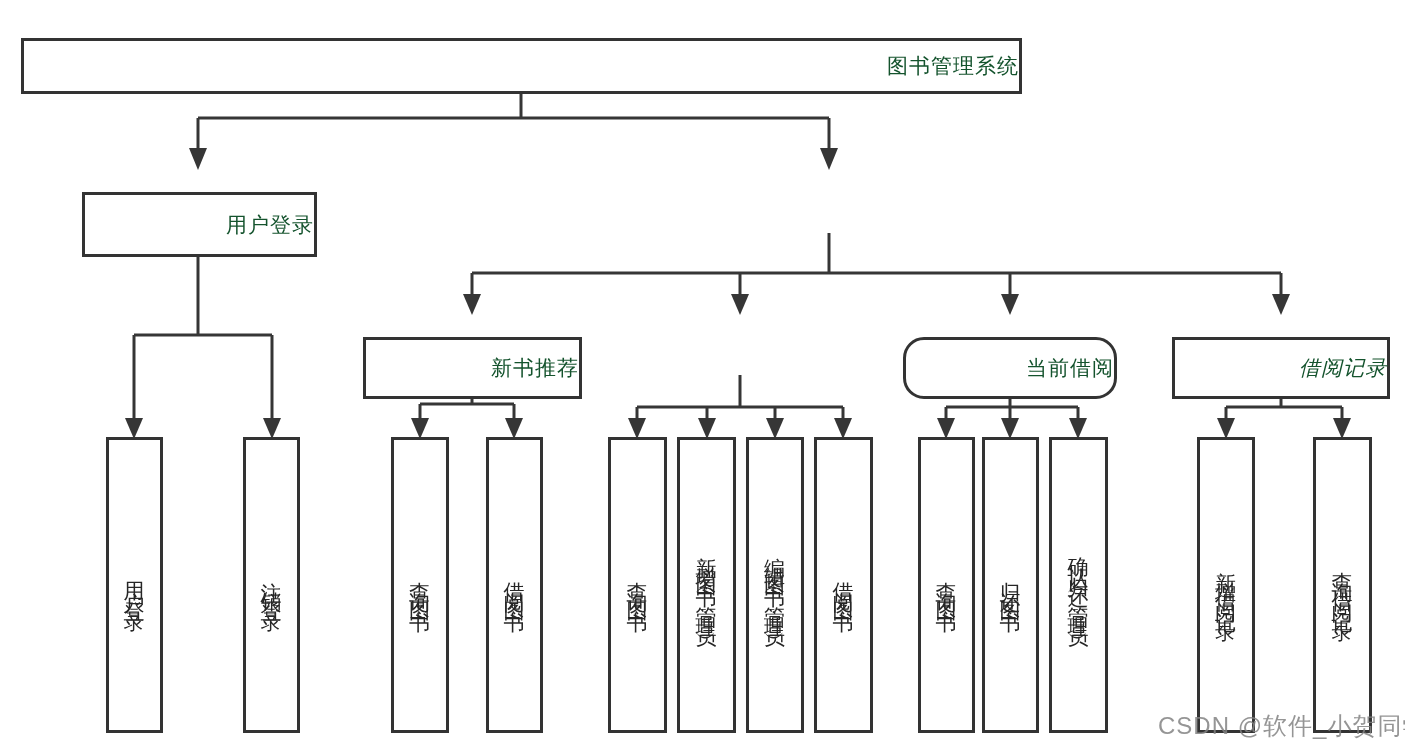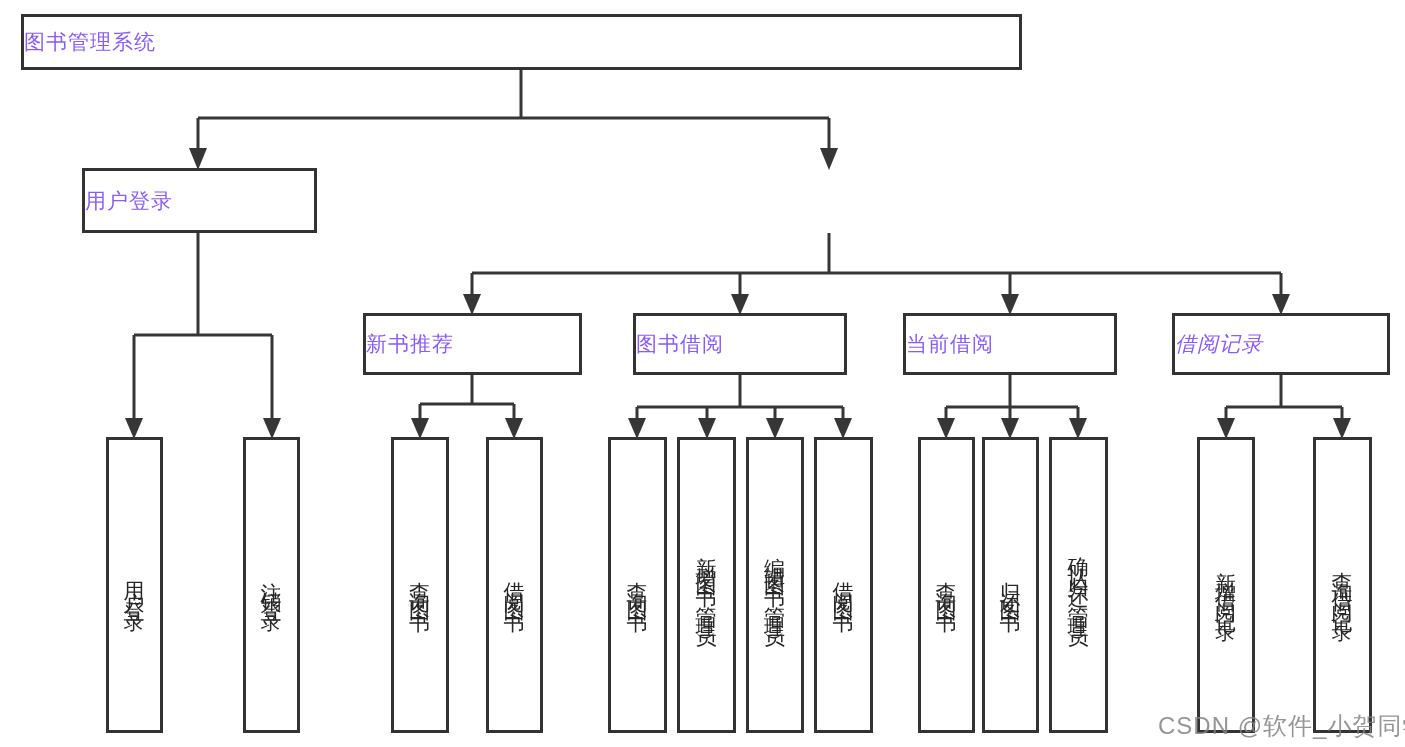--- a/index.html
+++ b/index.html
@@ -20,24 +20,25 @@
     width:1405px; height:747px;
     pointer-events:none;
   }
   .hbox {
     position:absolute;
     box-sizing:border-box;
     border:3px solid #333333;
     background:#ffffff;
     display:flex;
     align-items:center;
-    justify-content:flex-start;
+    justify-content:flex-end;
     font-size:21px;
     letter-spacing:1px;
-    color:#8b5cf6;
+    color:#14532d;
+    margin-top:24px;
   }
   .vbox {
     position:absolute;
     box-sizing:border-box;
     border:3px solid #333333;
     background:#ffffff;
     display:flex;
     align-items:center;
     justify-content:center;
     top:437px;
@@ -141,24 +142,21 @@
     <span>图书管理系统</span>
   </div>
 
   <div class="hbox" style="left:82px; top:168px; width:235px; height:65px;">
     <span>用户登录</span>
   </div>
 
   <div class="hbox" style="left:363px; top:313px; width:219px; height:62px;">
     <span>新书推荐</span>
   </div>
-  <div class="hbox" style="left:633px; top:313px; width:214px; height:62px;">
-    <span>图书借阅</span>
-  </div>
-  <div class="hbox" style="left:903px; top:313px; width:214px; height:62px;">
+  <div class="hbox" style="left:903px; top:313px; width:214px; height:62px;border-radius:21px;">
     <span>当前借阅</span>
   </div>
   <div class="hbox" style="left:1172px; top:313px; width:218px; height:62px;font-style:italic;">
     <span>借阅记录</span>
   </div>
 
   <div class="vbox" style="left:106px; width:57px;">
     <span>用户登录</span>
   </div>
   <div class="vbox" style="left:243px; width:57px;">

